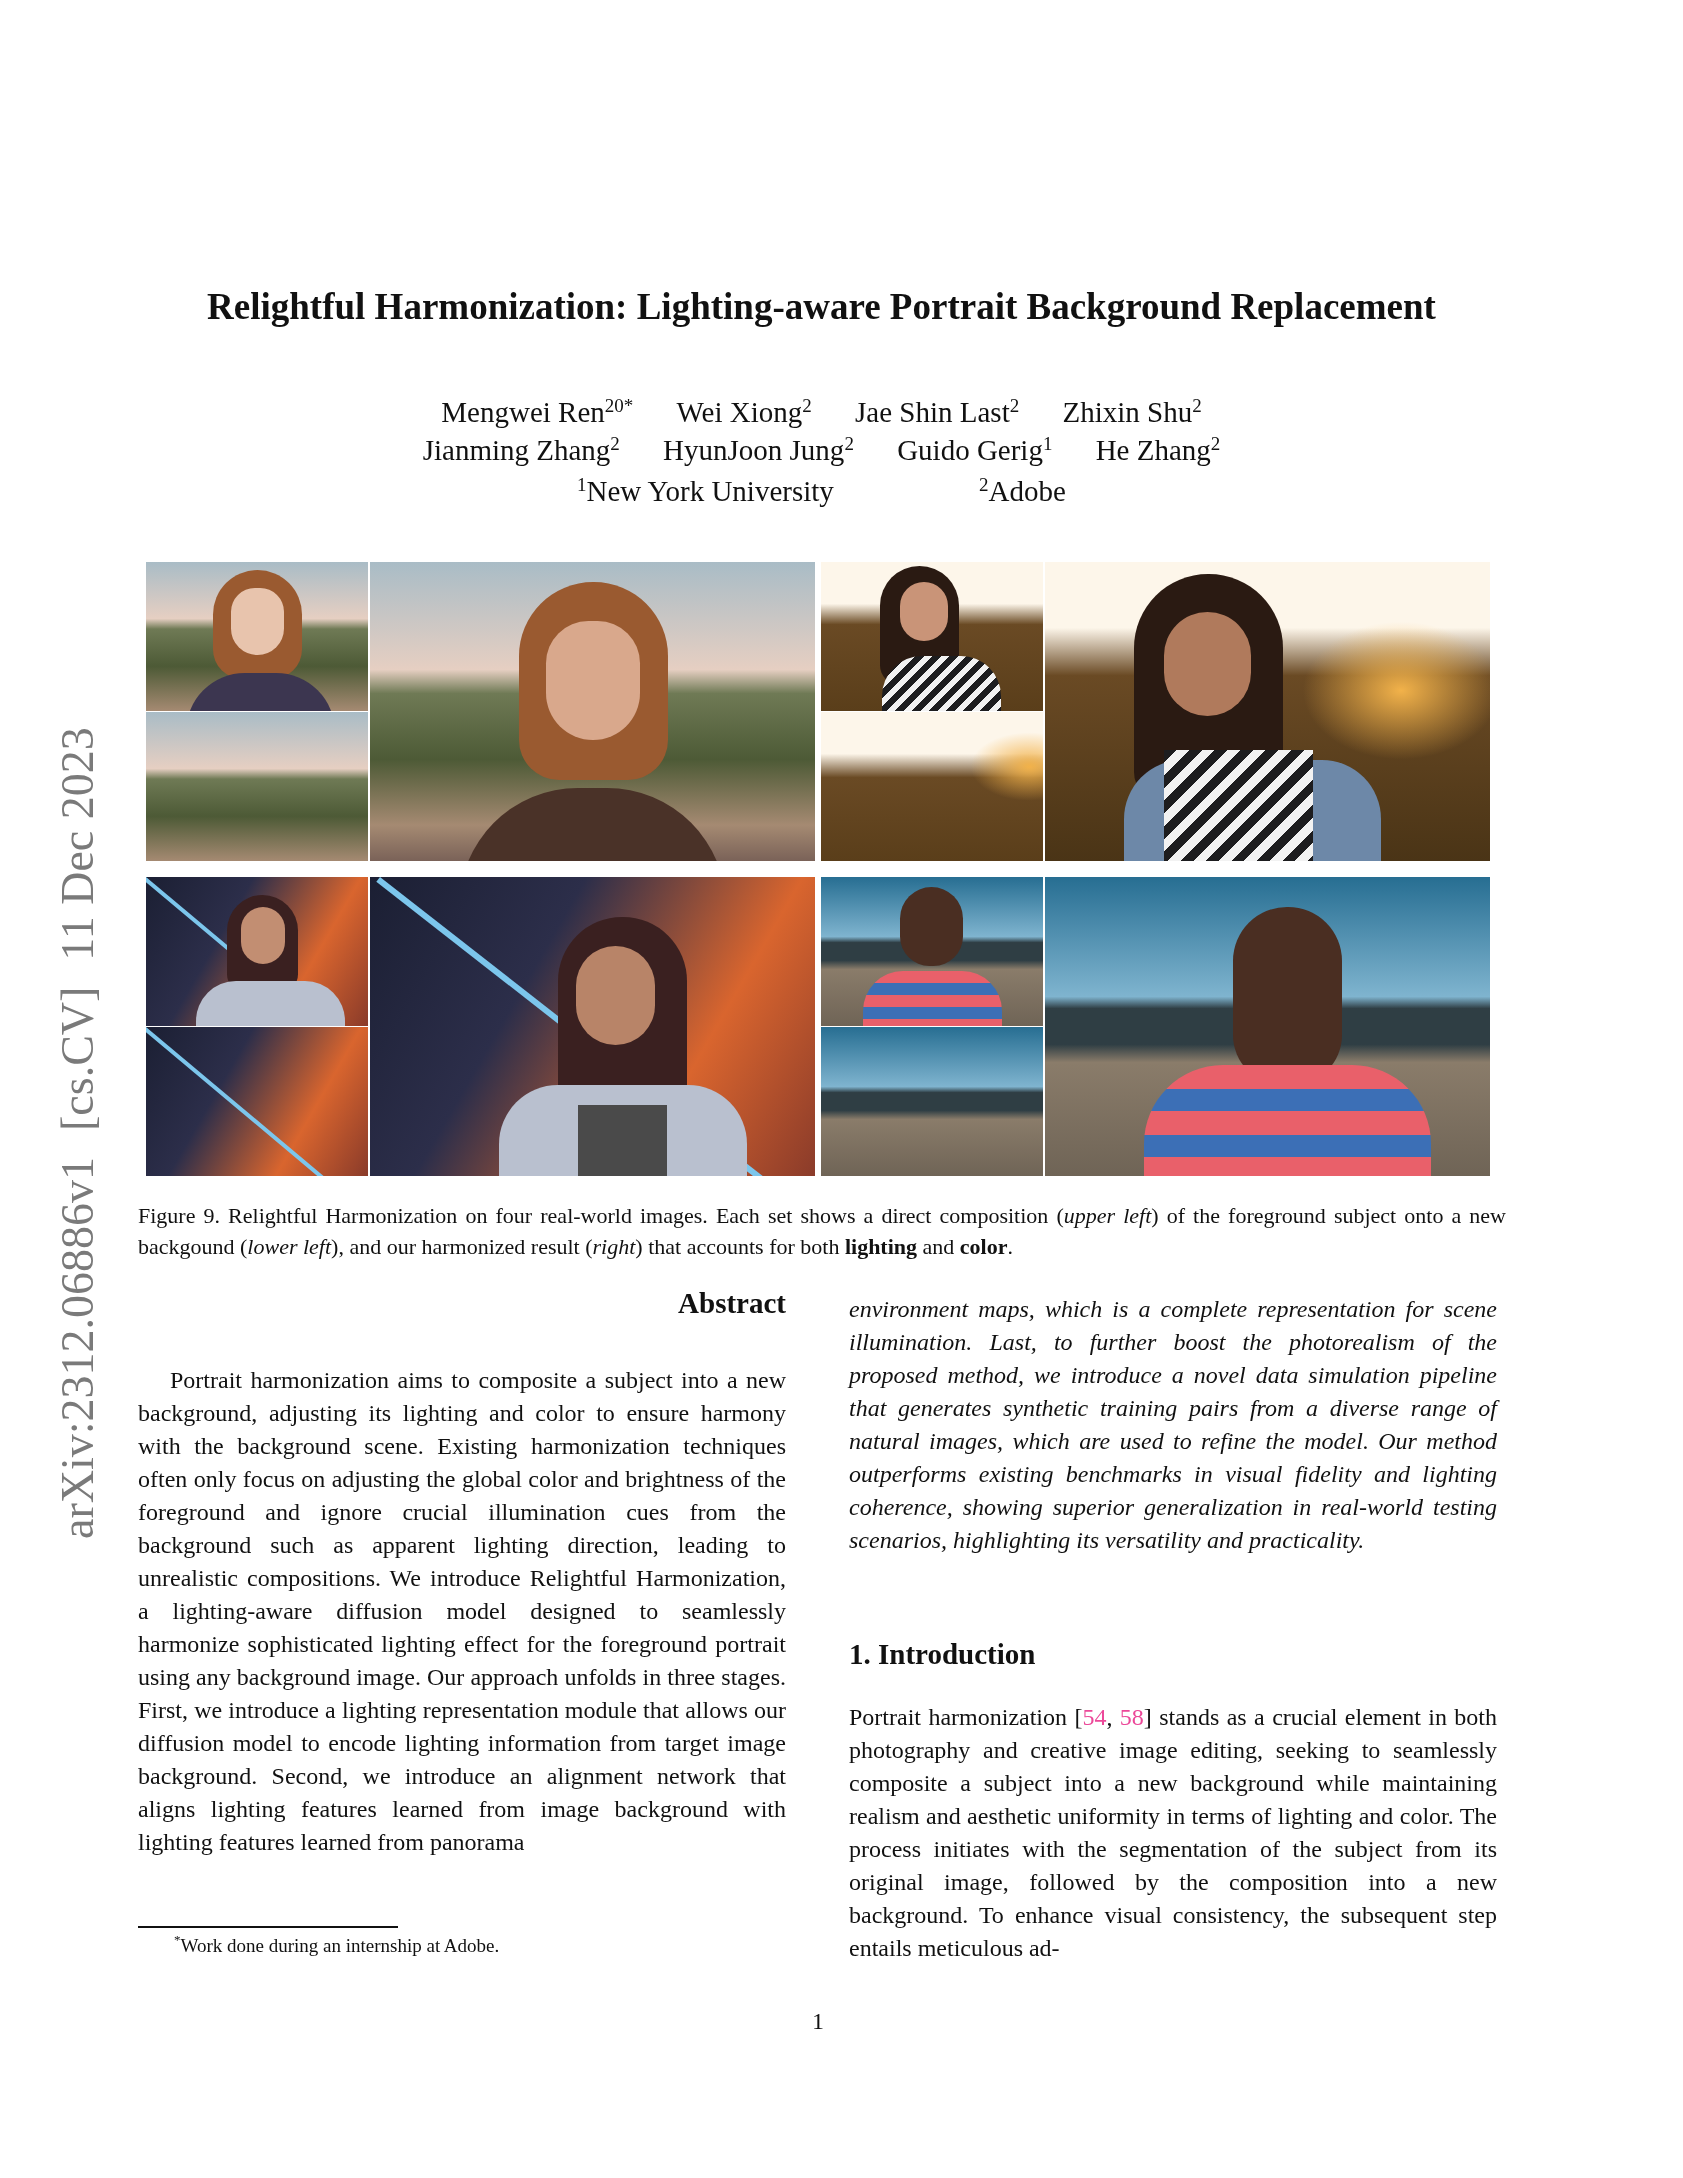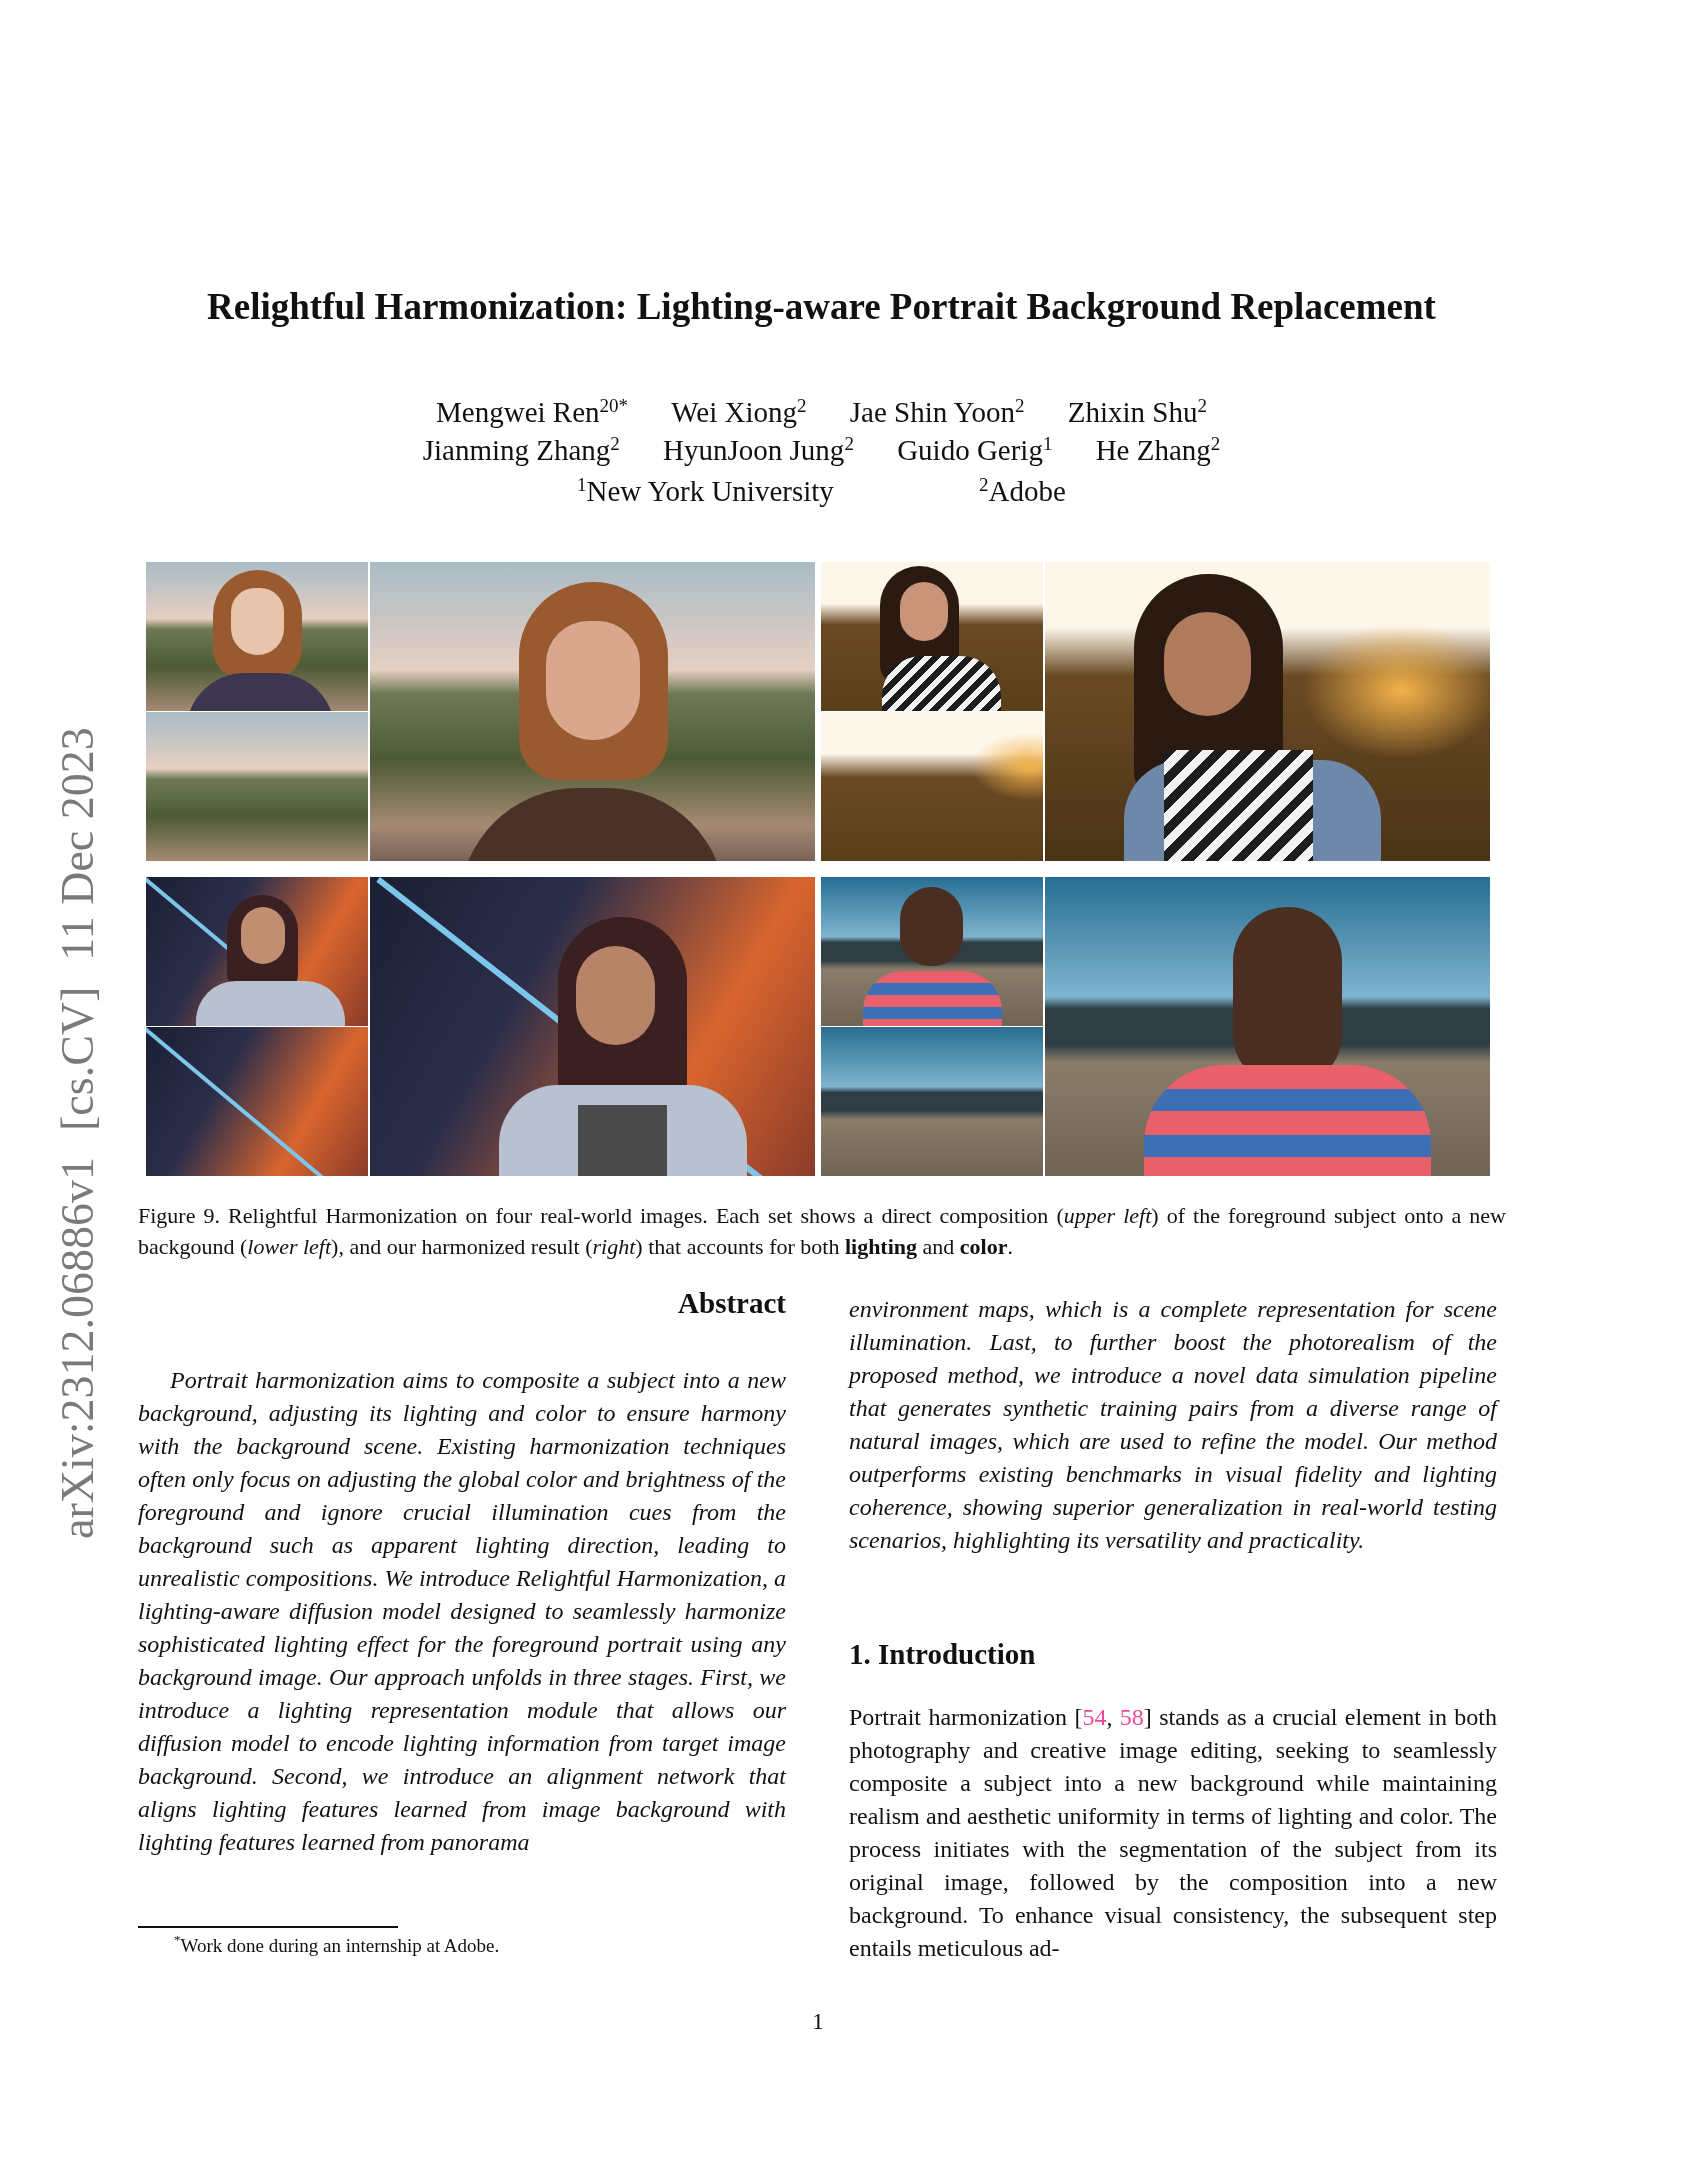--- a/index.html
+++ b/index.html
@@ -27,21 +27,21 @@
   .inset.top { top:0; }
   .inset.bot { top:150px; }
   .main { position:absolute; left:224px; top:0; width:446px; height:299px; overflow:hidden; }
   .layer { position:absolute; inset:0; }
 
   .caption { left:138px; top:1200px; width:1368px; font-size:22px; line-height:31px; text-align:justify; }
   .caption i { font-style:italic; }
 
   .h-abstract { left:138px; width:648px; top:1287px; text-align:right; font-weight:bold; font-size:29px; }
   .col { font-size:24px; line-height:33px; text-align:justify; }
-  .col-left { left:138px; top:1364px; width:648px; font-style:italic; text-indent:32px; }
+  .col-left { left:138px; top:1364px; width:648px; text-indent:32px; }
   .col-right-abs { left:849px; top:1293px; width:648px; font-style:italic; }
   .h-intro { left:849px; top:1638px; font-weight:bold; font-size:29px; }
   .col-right-intro { left:849px; top:1701px; width:648px; }
   .cite { color:#ec4899; }
 
   .fn-rule { left:138px; top:1926px; width:260px; height:1.5px; background:#111; }
   .fn { left:174px; top:1935px; font-size:19px;text-align:right; }
   .fn sup { font-size:13px; top:-3px; }
   .pagenum { left:812px; top:2008px; font-size:24px; }
 </style>
@@ -50,21 +50,21 @@
 
 <div class="arxiv">
   <span>arXiv:2312.06886v1</span><span>[cs.CV]</span><span>11 Dec 2023</span>
 </div>
 
 <div class="abs title">Relightful Harmonization: Lighting-aware Portrait Background Replacement</div>
 
 <div class="abs authors" style="top:393px">
   <span class="a"><span>Mengwei Ren</span><sup>20*</sup></span>
   <span class="a"><span>Wei Xiong</span><sup>2</sup></span>
-  <span class="a"><span>Jae Shin Yoon</span><sup>2</sup></span>
+  <span class="a"><span>Jae Shin Last</span><sup>2</sup></span>
   <span class="a"><span>Zhixin Shu</span><sup>2</sup></span>
 </div>
 <div class="abs authors" style="top:431px">
   <span class="a"><span>Jianming Zhang</span><sup>2</sup></span>
   <span class="a"><span>HyunJoon Jung</span><sup>2</sup></span>
   <span class="a"><span>Guido Gerig</span><sup>1</sup></span>
   <span class="a"><span>He Zhang</span><sup>2</sup></span>
 </div>
 <div class="abs authors" style="top:472px">
   <span class="a" style="margin-right:69px"><sup>1</sup><span>New York University</span></span>

